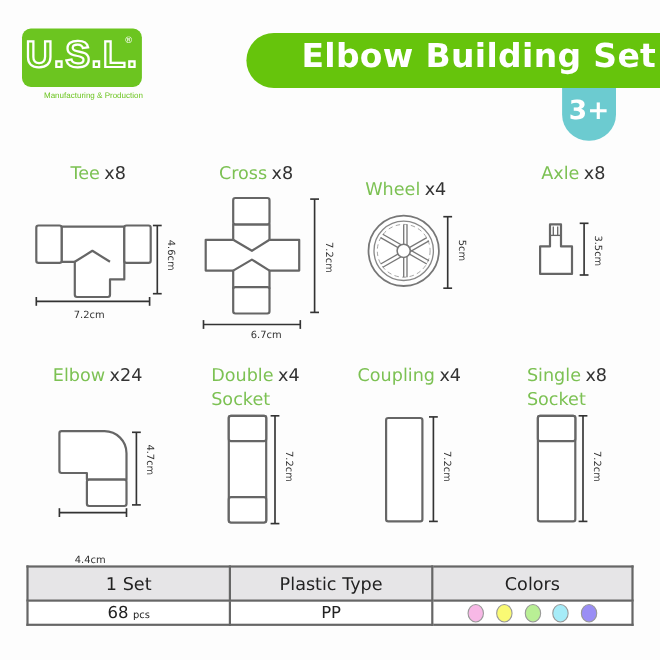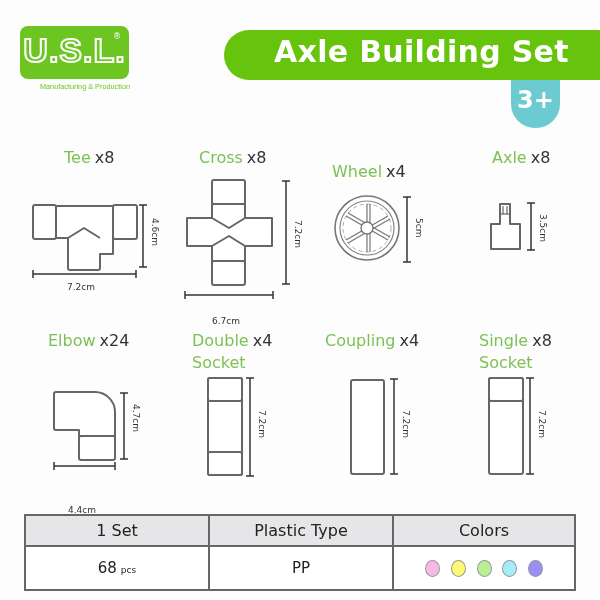--- a/index.html
+++ b/index.html
@@ -29,35 +29,35 @@
   .part-svg .shape { fill: #fff; stroke: #666; stroke-width: 2; stroke-linejoin: round; }
   .part-svg .dim { stroke: #333; stroke-width: 1.5; fill: none; }
 
   .dim-label { position: absolute; font-family: "DejaVu Sans", sans-serif; font-size: 9px; color: #333; white-space: nowrap; }
   .dim-v { transform: rotate(90deg); transform-origin: left top; }
 
   
   .spec-table { position: absolute; left: 24px; top: 514px; width: 552px; border-collapse: collapse; }
   .spec-table td, .spec-table th { border: 2px solid #666; text-align: center; font-family: "DejaVu Sans", sans-serif; font-weight: normal; color: #222; margin-top: 44px; }
   .spec-table th { background: #e6e5e7; height: 31px; font-size: 16px; }
-  .spec-table td { background: #fff; height: 44px; font-size: 15px; }
+  .spec-table td { background: #fff; height: 22px; font-size: 15px; }
   .pcs { font-size: 9px; margin-left: 4px; }
   .color-dot { display: inline-block; width: 15px; height: 17px; border-radius: 50%; margin: 0 3px; vertical-align: middle; border: 1px solid #999; }
 </style>
 </head>
 <body>
 
 <div class="logo-box">
   <div class="logo-text">U.S.L.</div>
   <span class="logo-reg">®</span>
 </div>
 <div class="logo-sub">Manufacturing &amp; Production</div>
 
 <div class="title-banner">
-  <div class="title-text">Axle Building Set</div>
+  <div class="title-text">Elbow Building Set</div>
 </div>
 <div class="age-badge">
   <div class="age-text">3+</div>
 </div>
 
 <div class="part-label" style="left:64px; top:147px;">
   <span class="part-name">Tee</span><span class="part-qty">x8</span>
 </div>
 <div class="part-label" style="left:199px; top:147px;">
   <span class="part-name">Cross</span><span class="part-qty">x8</span>
@@ -90,21 +90,21 @@
   <path class="shape" d="M212,246 L229,236 L245,246" fill="none"></path>
   <rect class="shape" x="212" y="180" width="33" height="24" rx="2"></rect>
   <rect class="shape" x="212" y="261" width="33" height="24" rx="2"></rect>
   <line class="dim" x1="286" y1="181" x2="286" y2="284"></line>
   <line class="dim" x1="282" y1="181" x2="290" y2="181"></line>
   <line class="dim" x1="282" y1="284" x2="290" y2="284"></line>
   <line class="dim" x1="185" y1="295" x2="273" y2="295"></line>
   <line class="dim" x1="185" y1="291" x2="185" y2="299"></line>
   <line class="dim" x1="273" y1="291" x2="273" y2="299"></line>
 </svg>
-<div class="dim-label" style="left:212px; top:300px;margin-top:16px;">6.7cm</div>
+<div class="dim-label" style="left:228px; top:300px;">6.7cm</div>
 <div class="dim-label dim-v" style="left:303px; top:220px;">7.2cm</div>
 
 <svg class="part-svg" style="left:0; top:0;" width="600" height="600">
   <circle cx="367" cy="228" r="32" fill="#fff" stroke="#777" stroke-width="1.6"></circle>
   <circle cx="367" cy="228" r="27" fill="none" stroke="#888" stroke-width="1.2"></circle>
   <circle cx="367" cy="228" r="24" fill="none" stroke="#999" stroke-width="0.8" stroke-dasharray="4 3"></circle>
   <g stroke="#777" stroke-width="1.2" fill="none">
     <line x1="367" y1="204" x2="367" y2="252"></line>
     <line x1="370" y1="204" x2="370" y2="252"></line>
     <line x1="346" y1="216" x2="388" y2="240"></line>

